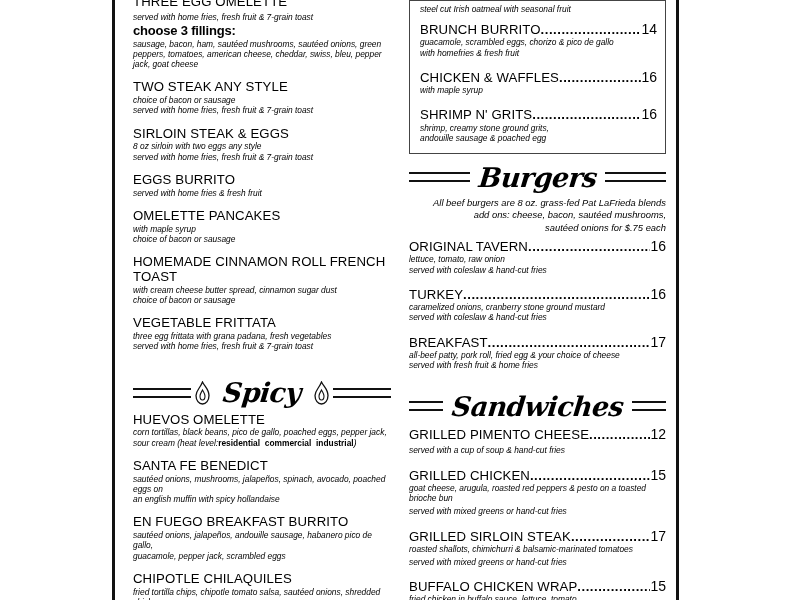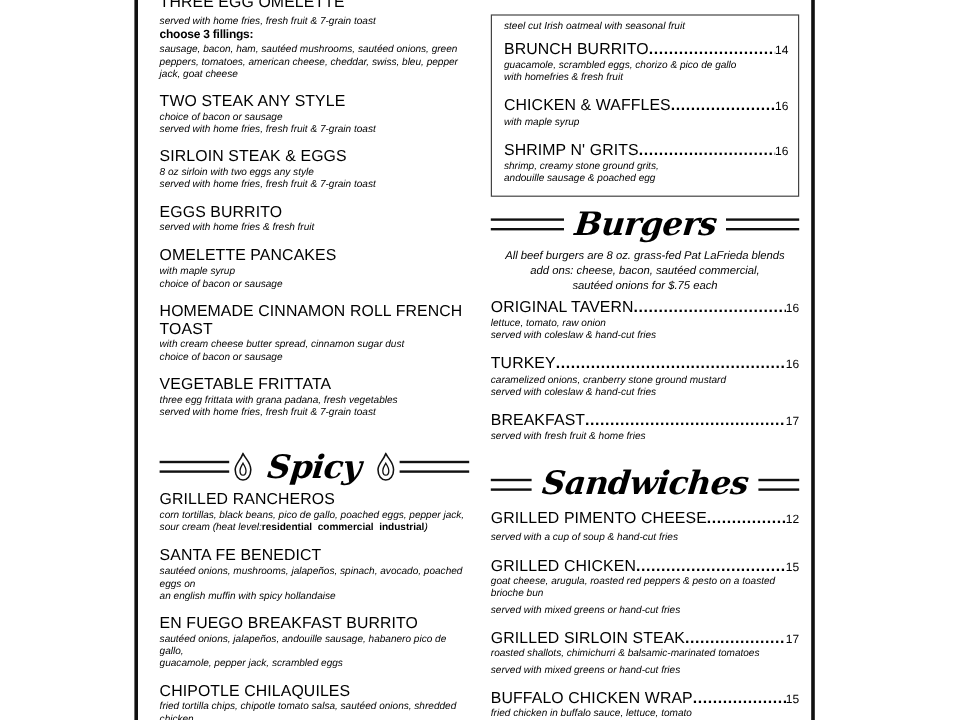--- a/index.html
+++ b/index.html
@@ -11,59 +11,59 @@
   }
   .page{position:relative;width:728px;height:600px;box-sizing:border-box;}
 
   
   .frame-left{position:absolute;left:112px;top:0;width:3px;height:600px;background:#111;}
   .frame-right{position:absolute;left:676px;top:0;width:3px;height:600px;background:#111;}
 
   .cols{position:absolute;left:115px;top:0;width:561px;height:600px;display:flex;}
   .col{box-sizing:border-box;}
   .col-left{width:288px;padding:0 12px 0 18px;}
-  .col-right{width:273px;padding:12px 10px 0 6px;}
+  .col-right{width:273px;padding:0 10px 0 6px;}
 
   
   .item{margin:0 0 4px 0;}
   .item-name{
     font-size:13.2px;font-weight:400;letter-spacing:.1px;
     line-height:1.12;white-space:nowrap;
   }
   .item-name.two-line{white-space:normal;}
   .desc{
     font-family:"Liberation Sans", sans-serif;
     font-style:italic;font-size:8.4px;line-height:1.22;
     letter-spacing:0px;margin:0;
   }
   .desc.gap{margin-top:3px;}
   .sub-bold{font-weight:bold;font-style:normal;}
 
   .fill-head{
-    font-size:10px;font-weight:bold;letter-spacing:-0.2px;
+    font-size:13px;font-weight:bold;letter-spacing:-0.2px;
     margin:2px 0 0 0;line-height:1.1;
   }
 
   .spacer-sm{height:7px;}
   .spacer-md{height:11px;}
   .spacer-lg{height:16px;}
 
   
   .clipped{height:12px;overflow:hidden;position:relative;}
   .clipped .item-name{position:absolute;top:-5px;left:0;}
 
   
   .priced{display:flex;align-items:baseline;width:100%;}
   .priced .nm{font-size:13.2px;line-height:1.15;white-space:nowrap;letter-spacing:.1px;}
   .priced .dots{
     flex:1 1 auto;min-width:6px;overflow:hidden;
     font-size:13.2px;line-height:1.15;letter-spacing:.5px;
     white-space:nowrap;font-weight:700;
   }
-  .priced .pr{font-size:10px;line-height:1.15;font-weight:400;padding-left:0px;}
+  .priced .pr{font-size:14px;line-height:1.15;font-weight:400;padding-left:0px;}
 
   
   .sec{position:relative;display:flex;align-items:center;justify-content:center;
        margin:4px 0 3px 0;height:34px;}
   .sec .rule{flex:1 1 auto;height:6px;border-top:2px solid #111;border-bottom:2px solid #111;}
   .sec .script{
     font-family:"DejaVu Serif", serif;
     font-style:italic;font-weight:bold;
     font-size:27px;line-height:1;
     padding:0 9px;white-space:nowrap;
@@ -72,21 +72,21 @@
   }
   .sec .flame{padding:0 4px;display:inline-flex;align-items:center;}
 
   
   .boxed{
     border:1.5px solid #444;
     box-sizing:border-box;
     padding:3px 8px 6px 10px;
     margin:0 0 6px 0;
   }
-  .burger-intro{font-style:italic;font-size:9.4px;line-height:1.32;text-align:center;margin:0 0 4px 0;}
+  .burger-intro{font-style:italic;font-size:9.4px;line-height:1.32;text-align:right;margin:0 0 4px 0;}
 </style>
 </head>
 <body>
 
 <div class="page">
 
   <div class="frame-left"></div>
   <div class="frame-right"></div>
 
   <div class="cols">
@@ -162,21 +162,21 @@
         <span class="flame">
           <svg width="15" height="24" viewBox="0 0 15 24" aria-hidden="true">
             <path d="M7.5 1 C10 6, 14 8.5, 14 14.5 C14 19.5, 11 23, 7.5 23 C4 23, 1 19.5, 1 14.5 C1 9.5, 5 7.5, 7.5 1 Z" fill="none" stroke="#111" stroke-width="1.3"></path>
             <path d="M7.5 9 C8.8 11.5, 10 12.8, 10 15 C10 17.4, 9 19, 7.5 19 C6 19, 5 17.4, 5 15 C5 13, 6.2 11.5, 7.5 9 Z" fill="none" stroke="#111" stroke-width="1.1"></path>
           </svg>
         </span>
         <div class="rule"></div>
       </div>
 
       <div class="item">
-        <div class="item-name">GRILLED RANCHEROS</div>
+        <div class="item-name">HUEVOS OMELETTE</div>
         <div class="desc">corn tortillas, black beans, pico de gallo, poached eggs, pepper jack,</div>
         <div class="desc">
           <span>sour cream (heat level:</span><span class="sub-bold">residential</span>&nbsp;&nbsp;<span class="sub-bold">commercial</span>&nbsp;&nbsp;<span class="sub-bold">industrial</span><span>)</span>
         </div>
       </div>
 
       <div class="spacer-sm"></div>
 
       <div class="item">
         <div class="item-name">SANTA FE BENEDICT</div>
@@ -244,21 +244,21 @@
       </div>
 
       <div class="sec">
         <div class="rule"></div>
         <span class="script">Burgers</span>
         <div class="rule"></div>
       </div>
 
       <div class="burger-intro">
         <div>All beef burgers are 8 oz. grass-fed Pat LaFrieda blends</div>
-        <div>add ons: cheese, bacon, sautéed commercial,</div>
+        <div>add ons: cheese, bacon, sautéed mushrooms,</div>
         <div>sautéed onions for $.75 each</div>
       </div>
 
       <div class="item">
         <div class="priced">
           <span class="nm">ORIGINAL TAVERN</span>
           <span class="dots">............................................................</span>
           <span class="pr">16</span>
         </div>
         <div class="desc">lettuce, tomato, raw onion</div>
@@ -278,20 +278,21 @@
       </div>
 
       <div class="spacer-sm"></div>
 
       <div class="item">
         <div class="priced">
           <span class="nm">BREAKFAST</span>
           <span class="dots">............................................................</span>
           <span class="pr">17</span>
         </div>
+        <div class="desc">all-beef patty, pork roll, fried egg &amp; your choice of cheese</div>
         <div class="desc">served with fresh fruit &amp; home fries</div>
       </div>
 
       <div class="spacer-md"></div>
 
       <div class="sec">
         <div class="rule"></div>
         <span class="script">Sandwiches</span>
         <div class="rule"></div>
       </div>

